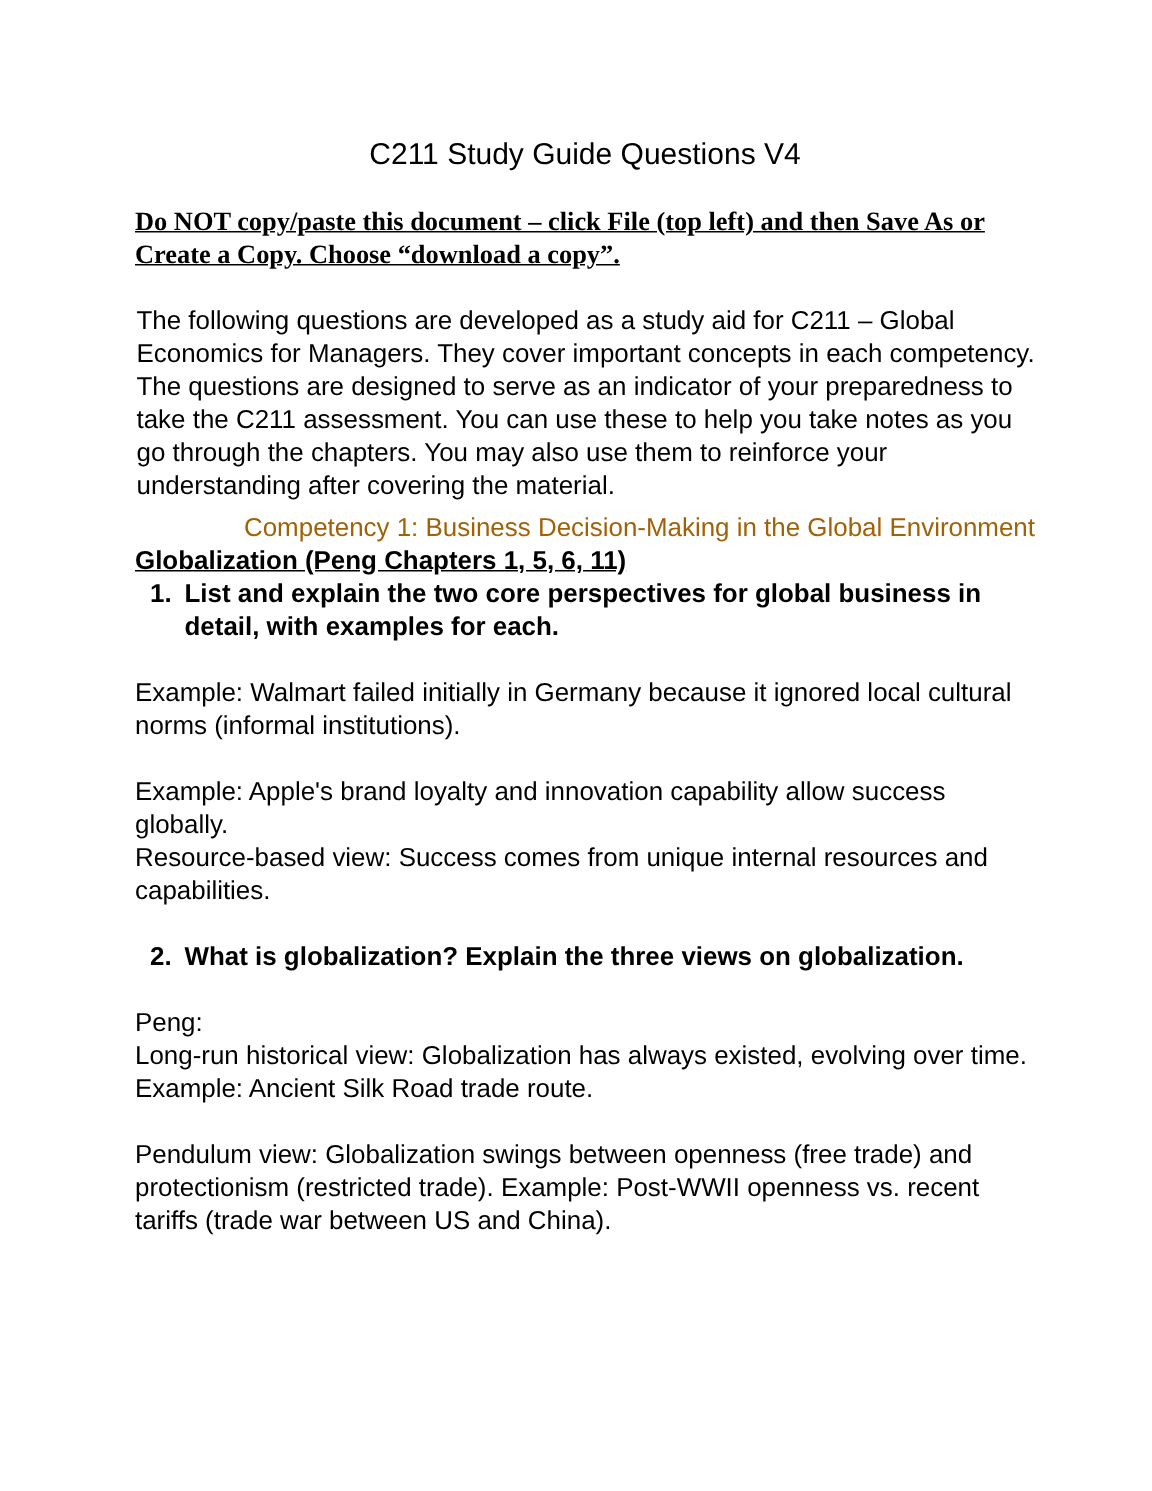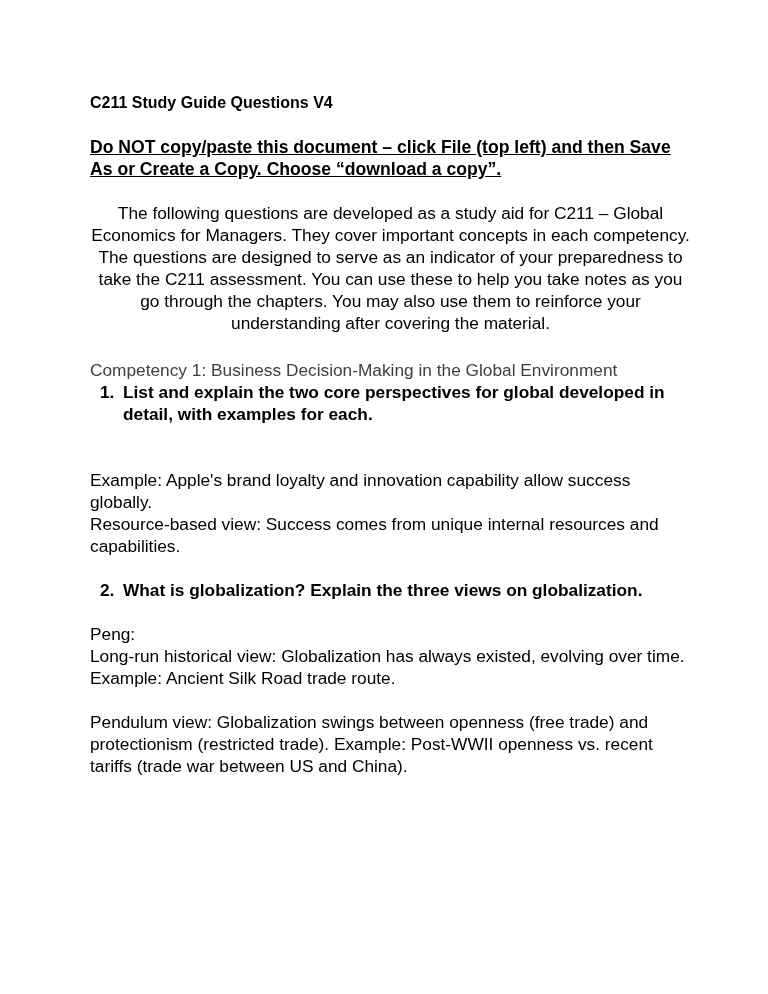--- a/index.html
+++ b/index.html
@@ -25,43 +25,44 @@
     }
     .content {
       position: absolute;
       left: 90px;
       top: 92px;
       width: 600px;
       font-size: 17.3px;
       line-height: 22px;
     }
     .title {
-      text-align: left;
-      font-weight: bold;
+      text-align: center;
+      font-weight: normal;
       margin: 0;
-      font-size: 16px;
+      font-size: 20px;
       line-height: 22px;
       height: 22px;
     }
     .warning {
       margin: 22px 0 0 0;
       font-weight: bold;
       text-decoration: underline;
       font-size: 17.6px;
       line-height: 22px;
+      font-family: Liberation Serif, serif;
     }
     .intro {
       margin: 22px 0 0 1px;
-      text-align: center;
     }
     .competency {
-      margin: 25px 0 0 0;
-      color: #404040;
+      margin: 6px 0 0 0;
+      color: #a16207;
       font-size: 17.3px;
       line-height: 22px;
+      text-align: right;
     }
     .section-heading {
       margin: 0;
       font-weight: bold;
       text-decoration: underline;
     }
     .question {
       margin: 0;
       font-weight: bold;
       display: flex;
@@ -88,28 +89,30 @@
   <div class="content">
 
     <p class="title">C211 Study Guide Questions V4</p>
 
     <p class="warning">Do NOT copy/paste this document – click File (top left) and then Save As or Create a Copy. Choose “download a copy”.</p>
 
     <p class="intro">The following questions are developed as a study aid for C211 – Global Economics for Managers. They cover important concepts in each competency. The questions are designed to serve as an indicator of your preparedness to take the C211 assessment. You can use these to help you take notes as you go through the chapters. You may also use them to reinforce your understanding after covering the material.</p>
 
     <p class="competency">Competency 1: Business Decision-Making in the Global Environment</p>
 
+    <p class="section-heading">Globalization (Peng Chapters 1, 5, 6, 11)</p>
 
     <div class="question">
       <span class="num">1.</span>
-      <span class="qtext">List and explain the two core perspectives for global developed in detail, with examples for each.</span>
+      <span class="qtext">List and explain the two core perspectives for global business in detail, with examples for each.</span>
     </div>
 
     <div class="gap"></div>
 
+    <p class="para">Example: Walmart failed initially in Germany because it ignored local cultural norms (informal institutions).</p>
 
     <div class="gap"></div>
 
     <p class="para">Example: Apple's brand loyalty and innovation capability allow success globally.</p>
     <p class="para">Resource-based view: Success comes from unique internal resources and capabilities.</p>
 
     <div class="gap"></div>
 
     <div class="question">
       <span class="num">2.</span>

